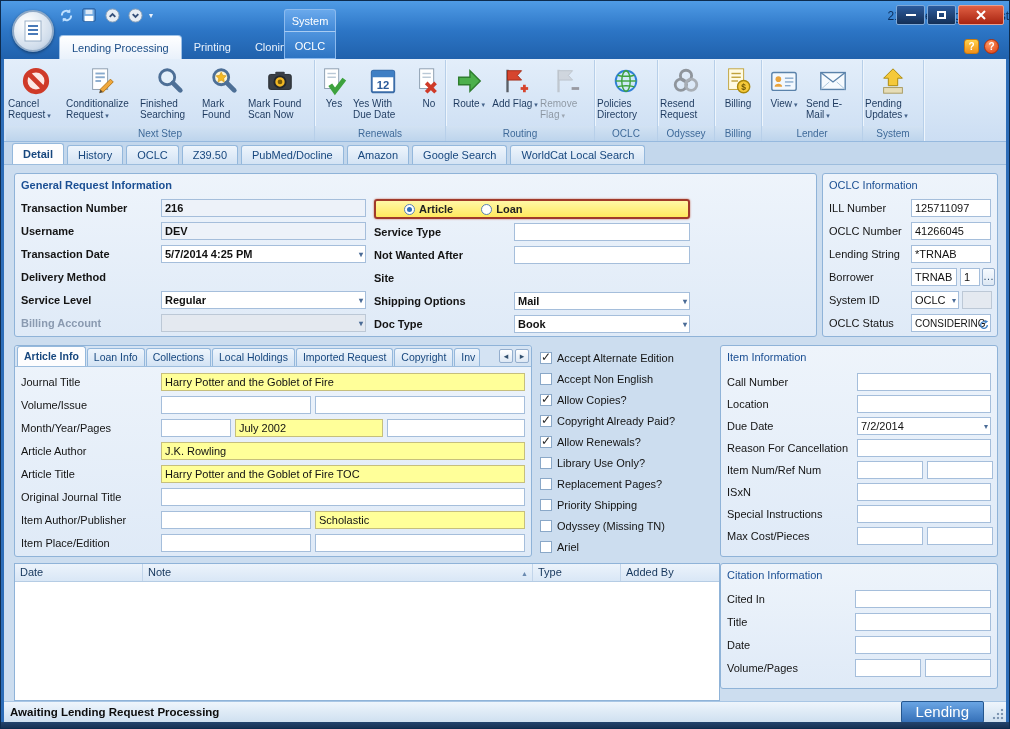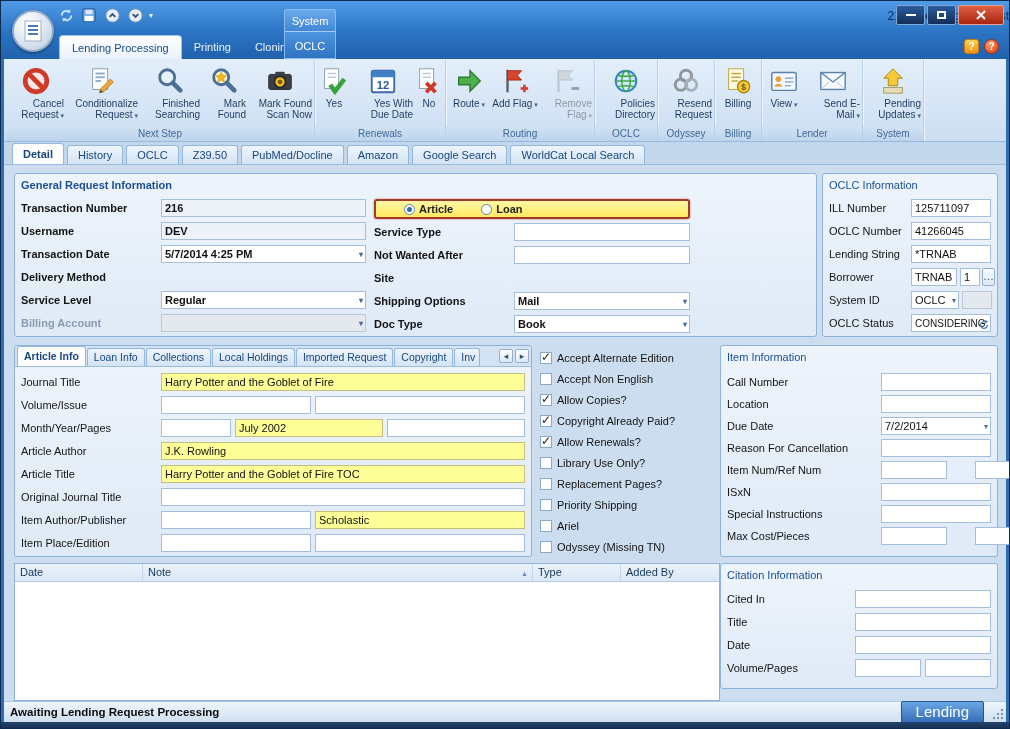--- a/index.html
+++ b/index.html
@@ -37,21 +37,21 @@
   .hicon.warn{border-radius:3px;background:linear-gradient(#ffd24a,#f08f18);border:1px solid #c87b10;}
   .hicon.help{border-radius:50%;background:radial-gradient(circle at 35% 30%,#ff9a66,#dd3a0c);border:1px solid #b02e08;}
 
   
   .ribbon{position:absolute;top:58px;left:3px;right:3px;height:83px;background:linear-gradient(#e3eefa,#ccdef3);
     border-bottom:1px solid #96b9de;display:flex;align-items:stretch;padding:1px 0 0 2px;}
   .rgroup{display:flex;flex-direction:column;border-right:1px solid #b7cfe9;box-shadow:1px 0 0 #eef5fc;}
   .rgbtns{flex:1;display:flex;align-items:stretch;padding:1px 1px 0;}
   .rglabel{height:15px;line-height:15px;text-align:center;color:#3f6a99;font-size:10px;background:linear-gradient(#d2e2f3,#bdd4ec);}
   .rbtn{display:flex;flex-direction:column;align-items:center;justify-content:flex-start;padding:3px 1px 0;border-radius:3px;
-    color:#1e3a5f;font-size:10px;line-height:11px;text-align:right;}
+    color:#1e3a5f;font-size:10px;line-height:11px;text-align:left;}
   .rbtn .ricon{height:33px;display:flex;align-items:center;justify-content:center;}
   .rbtn .rlabel{margin-top:1px;}
   .rarrow{font-size:7px;color:#44628a;}
   .rbtn.disabled{opacity:.45;filter:grayscale(.9);}
   .w58{width:58px;}.w74{width:74px;}.w62{width:62px;}.w46{width:46px;}.w66{width:66px;}
   .w36{width:36px;}.w30{width:30px;}.w44{width:44px;}.w48{width:48px;}.w54{width:54px;}.w60{width:60px;}.w42{width:42px;}.w56{width:56px;}
 
   
   .dtabs{position:absolute;top:141px;left:3px;right:3px;height:23px;background:#c3d7ec;border-bottom:1px solid #9dbddd;
     display:flex;align-items:flex-end;padding:0 0 0 8px;gap:3px;}
@@ -117,21 +117,21 @@
 
   
   .checkcol{position:absolute;}
   .chk{display:flex;align-items:center;height:17px;margin-bottom:4px;}
   .cbox{width:12px;height:12px;background:#fff;border:1px solid #8aa8c8;margin-right:5px;flex:none;position:relative;}
   .cmark{position:absolute;left:0;top:-3px;font-size:12px;color:#2b2b2b;line-height:14px;}
   .clabel{color:#141414;}
 
   
   .iteminfo label{width:130px;flex:none;}
-  .iteminfo .frow{height:17px;margin-bottom:5px;gap:24px;}
+  .iteminfo .frow{height:17px;margin-bottom:5px;}
   .citation label{width:128px;flex:none;}
   .half{width:66px;flex:none;}
   .half2{width:66px;flex:none;margin-left:4px;}
 
   
   .notes{position:absolute;background:#fff;border:1px solid #8fb3d8;}
   .nthead{display:flex;height:18px;background:linear-gradient(#ecf3fb,#d9e7f6);border-bottom:1px solid #b5cce4;}
   .nth{padding:0 5px;line-height:17px;color:#15365c;border-right:1px solid #c2d5ea;position:relative;overflow:hidden;}
   .c-date{width:128px;}.c-note{width:390px;}.c-type{width:88px;}.c-added{flex:1;border-right:none;}
   .sort{position:absolute;right:4px;top:1px;font-size:7px;color:#6a8ab0;}
@@ -678,27 +678,27 @@
       <div class="chk">
           <span class="cbox">
             <span class="cmark"></span>
           </span>
           <span class="clabel">Priority Shipping</span>
         </div>
       <div class="chk">
           <span class="cbox">
             <span class="cmark"></span>
           </span>
+          <span class="clabel">Odyssey (Missing TN)</span>
+        </div>
+      <div class="chk">
+          <span class="cbox">
+            <span class="cmark"></span>
+          </span>
           <span class="clabel">Ariel</span>
-        </div>
-      <div class="chk">
-          <span class="cbox">
-            <span class="cmark"></span>
-          </span>
-          <span class="clabel">Odyssey (Missing TN)</span>
         </div>
     </div>
 
     <div class="gbox iteminfo" style="left:716px;top:180px;width:278px;height:212px;">
       <div class="gtitle">Item Information</div>
       <div style="padding-top:6px;">
         <div class="frow">
             <label>Call Number</label>
             <div class="tfield"></div>
           </div>

